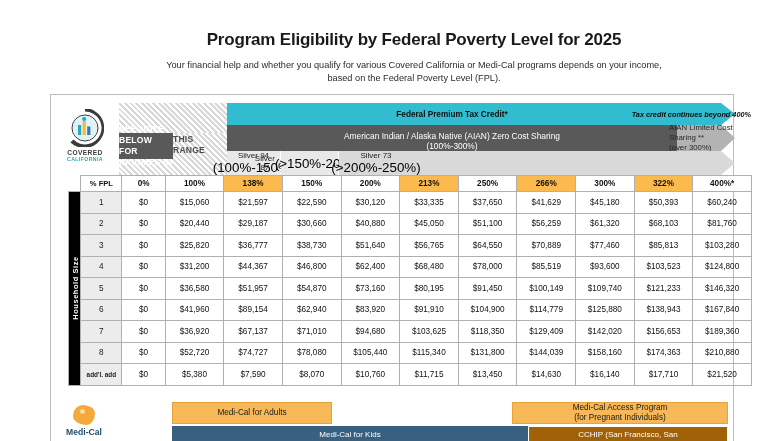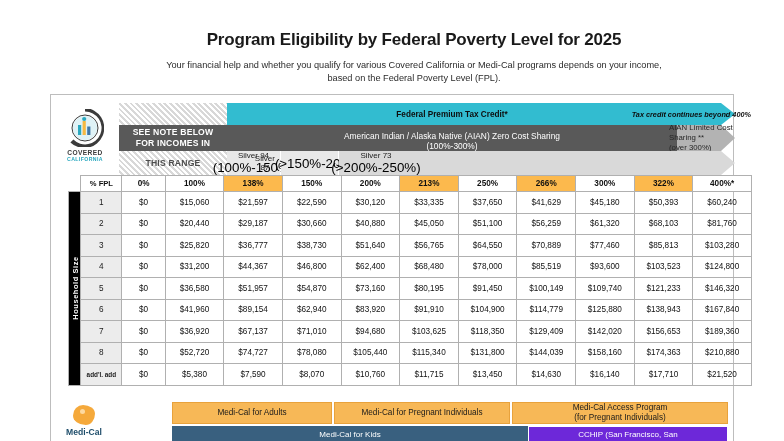--- a/index.html
+++ b/index.html
@@ -48,22 +48,22 @@
   .arrow-tip { position:absolute; top:0; height:100%; width:14px; }
 
   .b-fptc { font-size:8.2px; font-weight:bold; color:#0d0d0d; }
   .b-note { font-size:8.6px; font-weight:bold; color:#ffffff; letter-spacing:0.2px;
     line-height:11px; }
   .b-aian { font-size:8.4px; color:#ffffff; line-height:10px; }
   .b-ital { font-size:7.3px; font-style:italic; font-weight:bold; color:#0d0d0d; }
   .b-lim { font-size:7.8px; color:#262626; line-height:10px;}
   .b-silver { font-size:8px; color:#1a1a1a; line-height:9.5px; }
 
-  .noteblock { position:absolute; left:0; top:30px; width:108px; height:50px;
-    display:flex; flex-direction:column; align-items:flex-start; justify-content:center; }
+  .noteblock { position:absolute; left:0; top:38px; width:108px; height:50px;
+    display:flex; flex-direction:row; align-items:flex-start; justify-content:center; }
 
   
   table.fpl { position:absolute; left:17px; top:80px; width:684px;
     border-collapse:collapse; table-layout:fixed; }
   table.fpl th, table.fpl td { border:1px solid #b0b0b0; }
 
   th.hdr { height:16px; font-size:8.2px; font-weight:bold; color:#111;
     text-align:center; background:#fff; }
   th.hdr.hl { background:#fcb94d; }
   th.hdr.lbl { font-size:7.6px; }
@@ -89,21 +89,21 @@
     background:#fdd9a0; border-radius:50%; }
   .mc-name { font-size:8.6px; font-weight:bold; color:#1f4e6b; margin-top:2px; }
 
   .mc-rows { position:absolute; left:68px; top:0; width:616px; height:41px; }
   .mc-bar { position:absolute; height:22px; background:#f7b857;
     border:1px solid #e8a23c; display:flex; align-items:center; justify-content:center;
     text-align:center; font-size:8.2px; color:#1a1a1a; line-height:9.6px; top:2px; }
   .mc-bar2 { position:absolute; height:16px; background:#39607f;
     display:flex; align-items:center; justify-content:center; text-align:center;
     font-size:8px; color:#ffffff; top:26px; }
-  .mc-bar3 { position:absolute; height:16px; background:#6d28d9;
+  .mc-bar3 { position:absolute; height:16px; background:#a16207;
     border:1px solid #ffffff; display:flex; align-items:center; justify-content:center;
     text-align:center; font-size:8px; color:#ffffff; top:26px; line-height:9px; }
 </style>
 </head>
 <body>
 
 <div class="page">
 
   <div class="title-wrap">
     <div class="title">Program Eligibility by Federal Poverty Level for 2025</div>
@@ -363,21 +363,20 @@
     </table>
   </div>
 
   <div class="mc">
     <div class="mc-logo">
       <div class="mc-blob"></div>
       <div class="mc-name">Medi-Cal</div>
     </div>
     <div class="mc-rows">
       <div class="mc-bar" style="left:54px;width:160px;">Medi-Cal for Adults</div>
-      <div class="mc-bar" style="left:216px;width:176px;">Medi-Cal for Pregnant Individuals</div>
       <div class="mc-bar" style="left:394px;width:216px;white-space:pre-line;">Medi-Cal Access Program
 (for Pregnant Individuals)</div>
       <div class="mc-bar2" style="left:54px;width:356px;">Medi-Cal for Kids</div>
       <div class="mc-bar3" style="left:410px;width:200px;">CCHIP (San Francisco, San</div>
     </div>
   </div>
 
 </div>
 
 </body></html>

